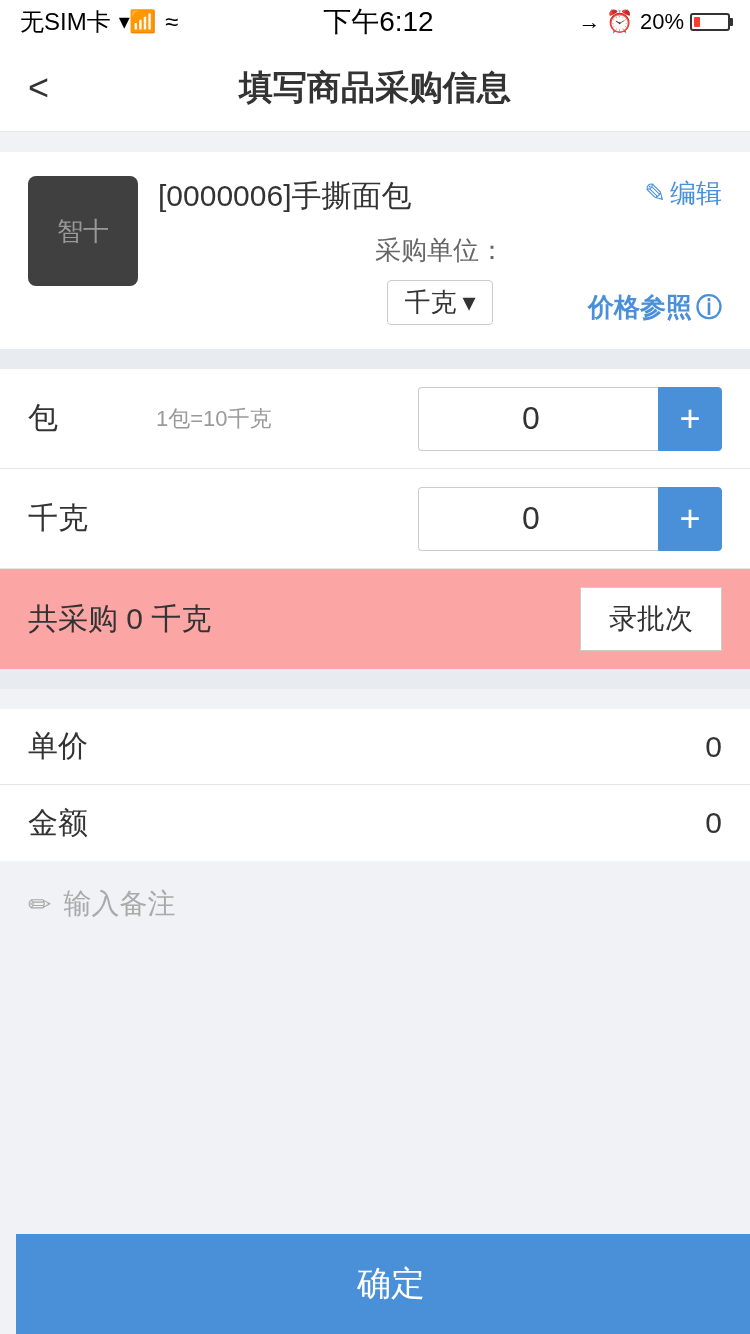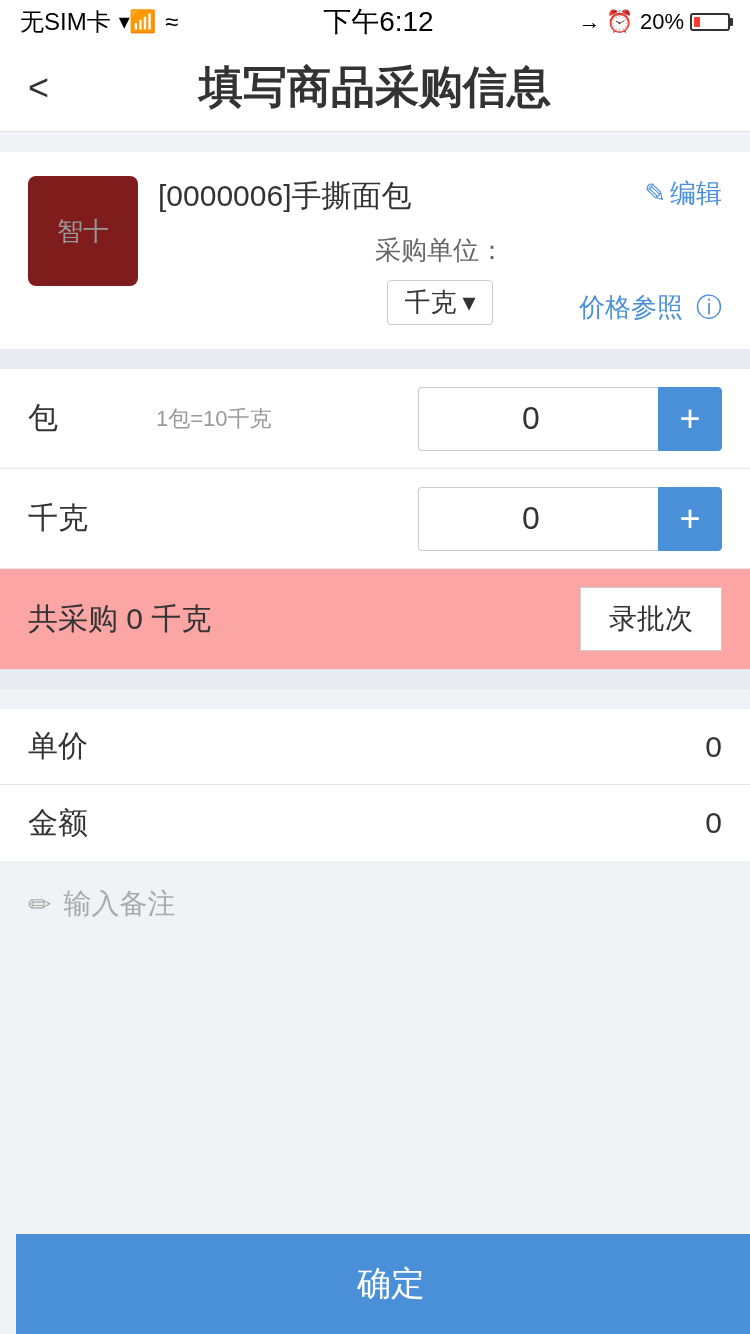--- a/index.html
+++ b/index.html
@@ -54,39 +54,39 @@
       border-bottom: 1px solid #e5e5ea;
     }
     .nav-back {
       position: absolute;
       left: 28px;
       font-size: 36px;
       color: #333;
       cursor: pointer;
     }
     .nav-title {
-      font-size: 44px;
+      font-size: 34px;
       font-weight: 600;
       color: #333;
     }
 
     
     .product-card {
       background: #fff;
       margin-top: 20px;
       padding: 24px 28px;
       display: flex;
       align-items: flex-start;
       gap: 20px;
       position: relative;
     }
     .product-image {
       width: 110px;
       height: 110px;
-      background: #7f1d1d;
+      background: #404040;
       border-radius: 8px;
       display: flex;
       align-items: center;
       justify-content: center;
       flex-shrink: 0;
     }
     .product-image-text {
       font-size: 26px;
       color: #999;
     }
@@ -126,21 +126,22 @@
       gap: 4px;
     }
     .price-ref {
       position: absolute;
       bottom: 24px;
       right: 28px;
       color: #4a90d9;
       font-size: 26px;
       display: flex;
       align-items: center;
-      gap: 13px;
+      gap: 4px;
+      font-weight: bold;
     }
 
     
     .section-divider {
       height: 20px;
       background: #e8ecf0;
     }
 
     
     .input-section {

